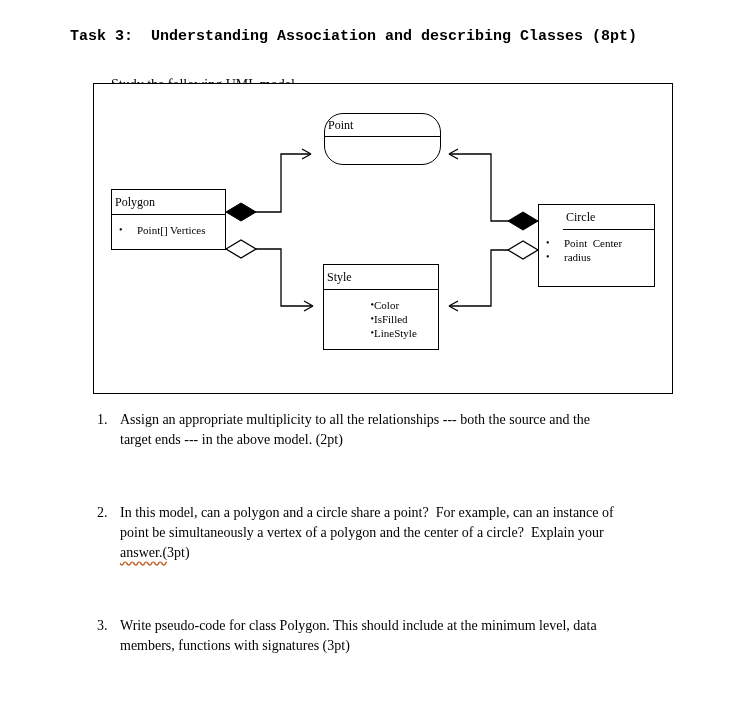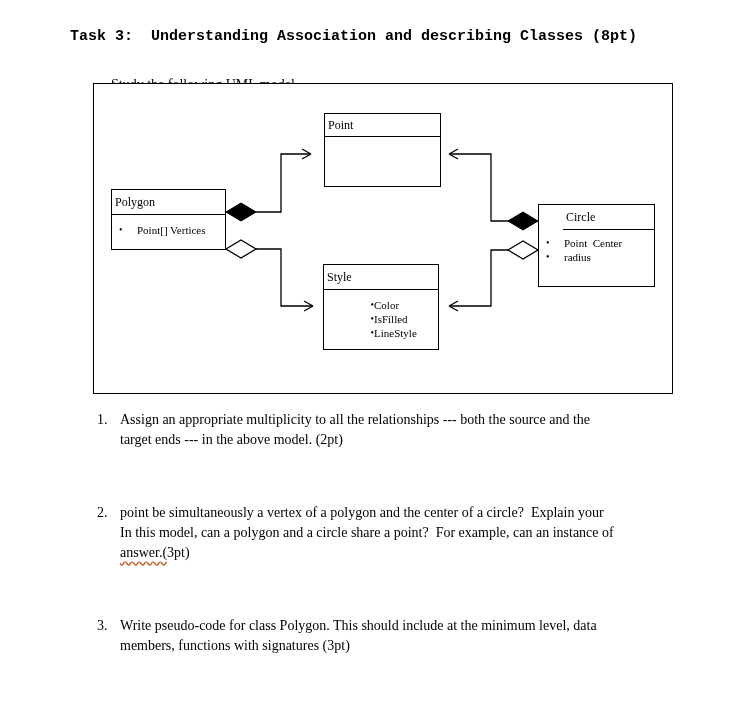--- a/index.html
+++ b/index.html
@@ -69,21 +69,21 @@
 
       <polyline points="415,137 397,137 397,70 356,70" fill="none" stroke="#000" stroke-width="1.3"></polyline>
       <path d="M364,65 L355,70 M364,75 L355,70" fill="none" stroke="#000" stroke-width="1.3"></path>
       <polygon points="414,137 429,128 444,137 429,146" fill="#000" stroke="#000"></polygon>
 
       <polyline points="415,166 397,166 397,222 356,222" fill="none" stroke="#000" stroke-width="1.3"></polyline>
       <path d="M364,217 L355,222 M364,227 L355,222" fill="none" stroke="#000" stroke-width="1.3"></path>
       <polygon points="414,166 429,157 444,166 429,175" fill="#fff" stroke="#000" stroke-width="1.3"></polygon>
     </svg>
 
-    <div class="uml-class" style="left:230px; top:29px; width:117px; height:74px;">
+    <div class="uml-class" style="left:230px; top:29px; width:117px; height:52px;border-radius:19px;">
       <div class="uml-class-title" style="height:23px;">Point</div>
       <div class="uml-class-attrs"></div>
     </div>
 
     <div class="uml-class" style="left:17px; top:105px; width:115px; height:61px;">
       <div class="uml-class-title" style="height:25px;">Polygon</div>
       <div class="uml-class-attrs" style="padding-top:8px;">
         <div class="attr-row">
           <span class="bullet">•</span>
           <span class="attr-label">Point[] Vertices</span>
@@ -129,22 +129,22 @@
     <span class="qnum qline">1.</span>
     <div class="qtext">
       <div class="qline">Assign an appropriate multiplicity to all the relationships --- both the source and the</div>
       <div class="qline">target ends --- in the above model. (2pt)</div>
     </div>
   </div>
 
   <div class="question" style="top:503px;">
     <span class="qnum qline">2.</span>
     <div class="qtext">
+      <div class="qline">In this model, can a polygon and a circle share a point?  For example, can an instance of</div>
       <div class="qline">point be simultaneously a vertex of a polygon and the center of a circle?  Explain your</div>
-      <div class="qline">In this model, can a polygon and a circle share a point?  For example, can an instance of</div>
       <div class="qline"><span class="u-solid"><span class="u-wavy">answer.(</span></span><span>3pt)</span></div>
     </div>
   </div>
 
   <div class="question" style="top:616px;">
     <span class="qnum qline">3.</span>
     <div class="qtext">
       <div class="qline">Write pseudo-code for class Polygon. This should include at the minimum level, data</div>
       <div class="qline">members, functions with signatures (3pt)</div>
     </div>

